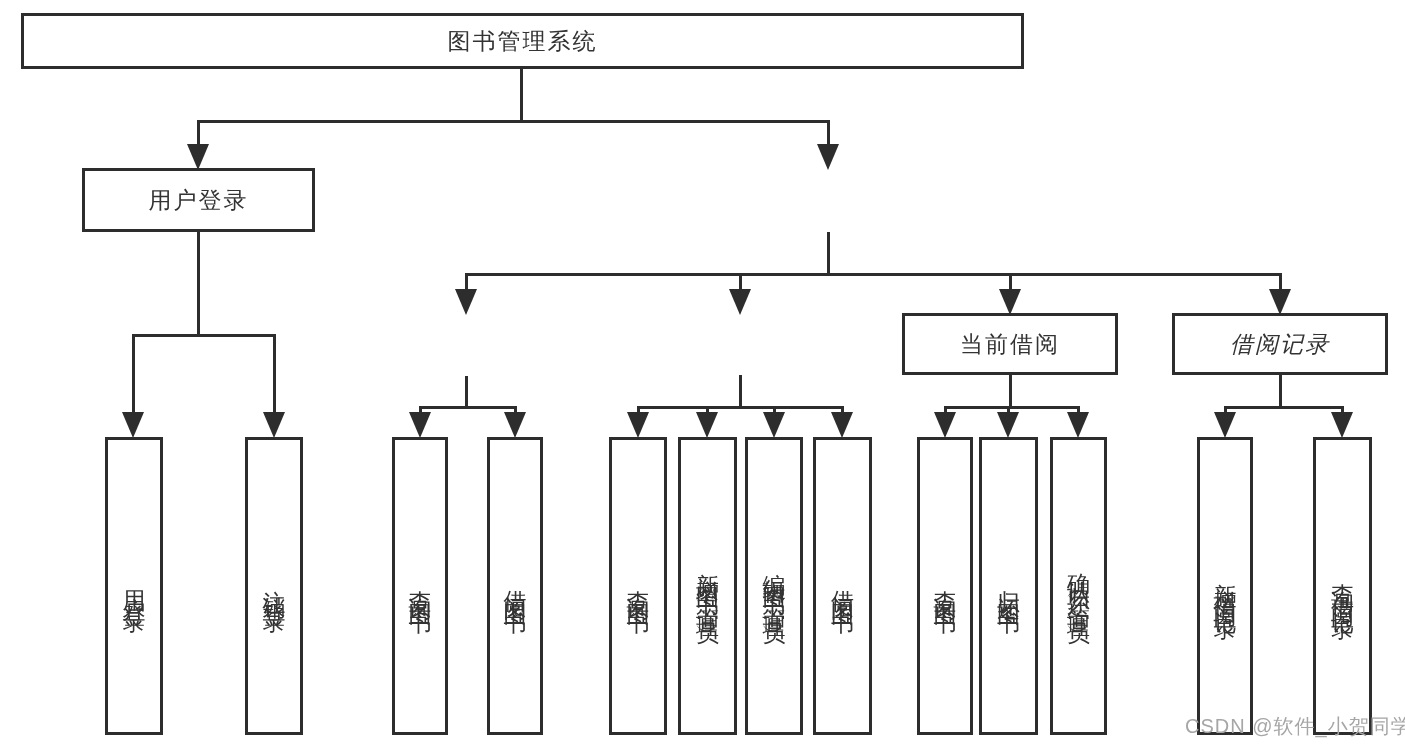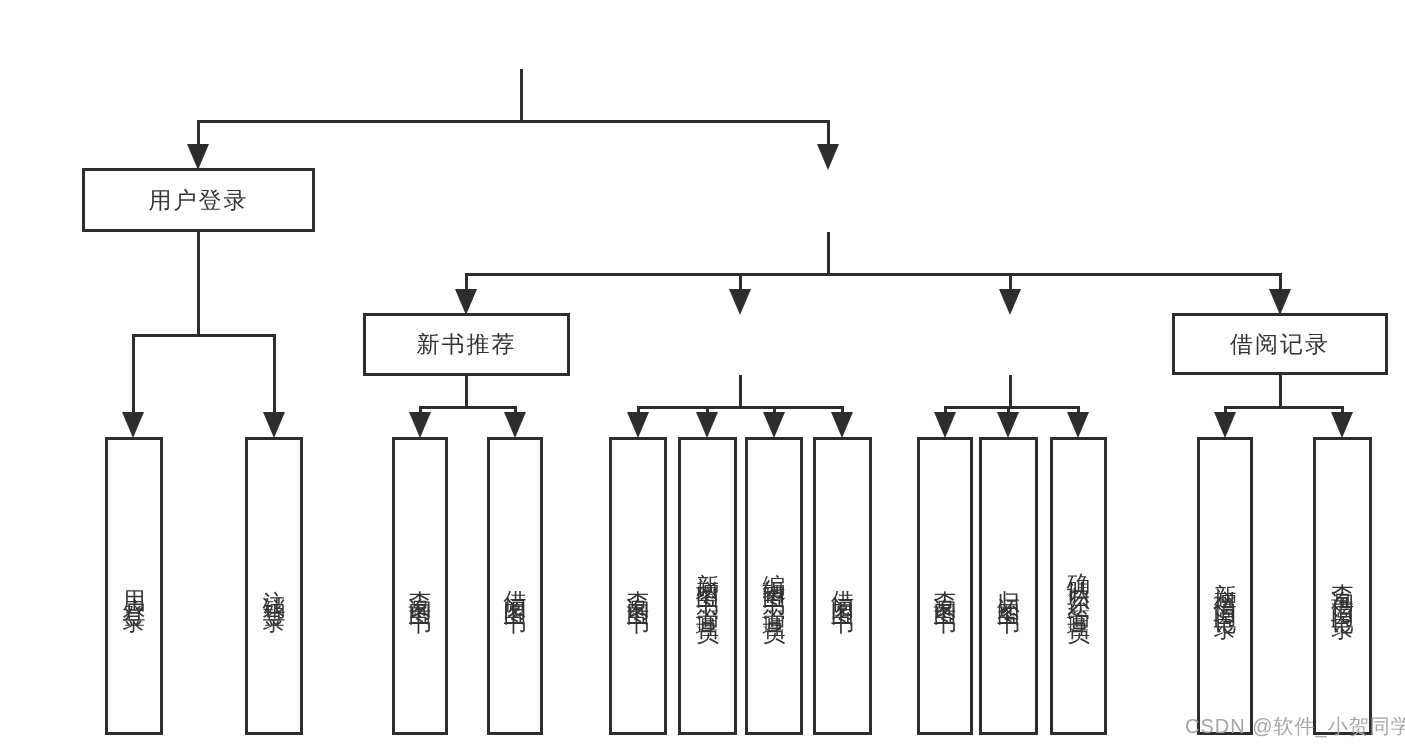--- a/index.html
+++ b/index.html
@@ -43,29 +43,30 @@
     letter-spacing:1px;
     white-space:nowrap;
     z-index:5;
   }
 </style>
 </head>
 <body>
 
 <div id="stage">
 
+  <div class="box" style="left:21px;top:13px;width:1003px;height:56px;">图书管理系统</div>
 
   <div class="box" style="left:82px;top:168px;width:233px;height:64px;">用户登录</div>
 
 
-  <div class="box" style="left:363px;top:313px;width:207px;height:63px;">新书推荐</div>
 
 
+  <div class="box" style="left:902px;top:313px;width:216px;height:62px;">当前借阅</div>
 
-  <div class="box" style="left:1172px;top:313px;width:216px;height:62px;">借阅记录</div>
+  <div class="box" style="left:1172px;top:313px;width:216px;height:62px;font-style:italic;">借阅记录</div>
 
   <div class="box vbox" style="left:105px;top:437px;width:58px;height:298px;">用户登录</div>
   <div class="box vbox" style="left:245px;top:437px;width:58px;height:298px;">注销登录</div>
 
   <div class="box vbox" style="left:392px;top:437px;width:56px;height:298px;">查询图书</div>
   <div class="box vbox" style="left:487px;top:437px;width:56px;height:298px;">借阅图书</div>
 
   <div class="box vbox" style="left:609px;top:437px;width:58px;height:298px;">查询图书</div>
   <div class="box vbox" style="left:678px;top:437px;width:59px;height:298px;">新增图书（管理员）</div>
   <div class="box vbox" style="left:745px;top:437px;width:58px;height:298px;">编辑图书（管理员）</div>

